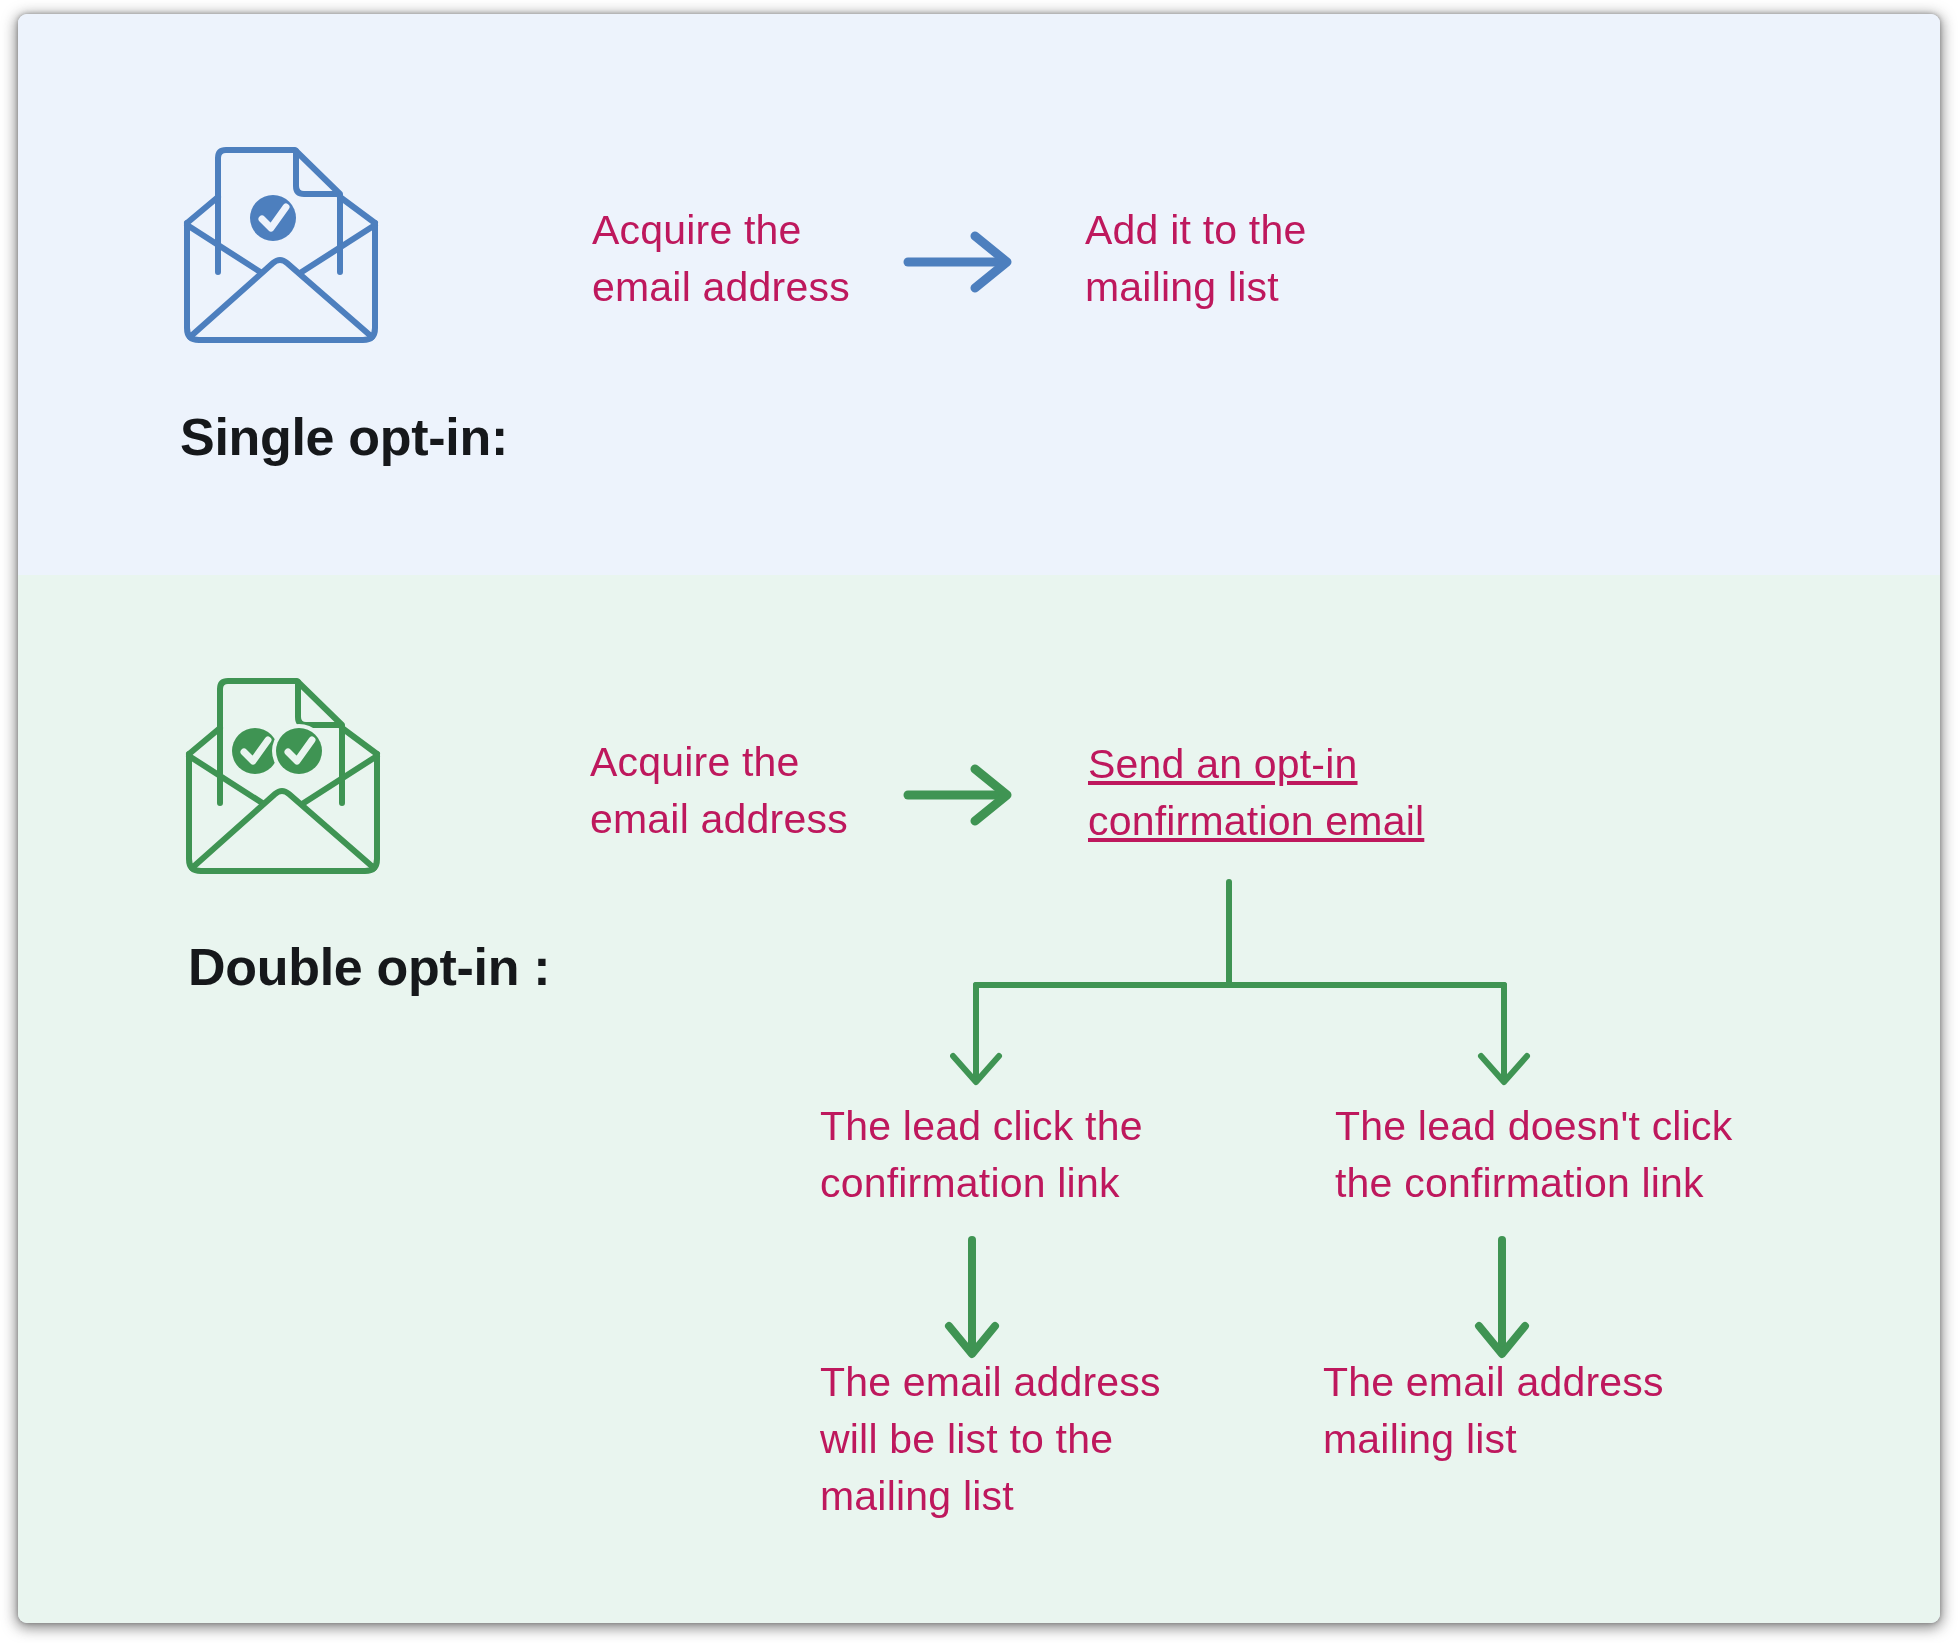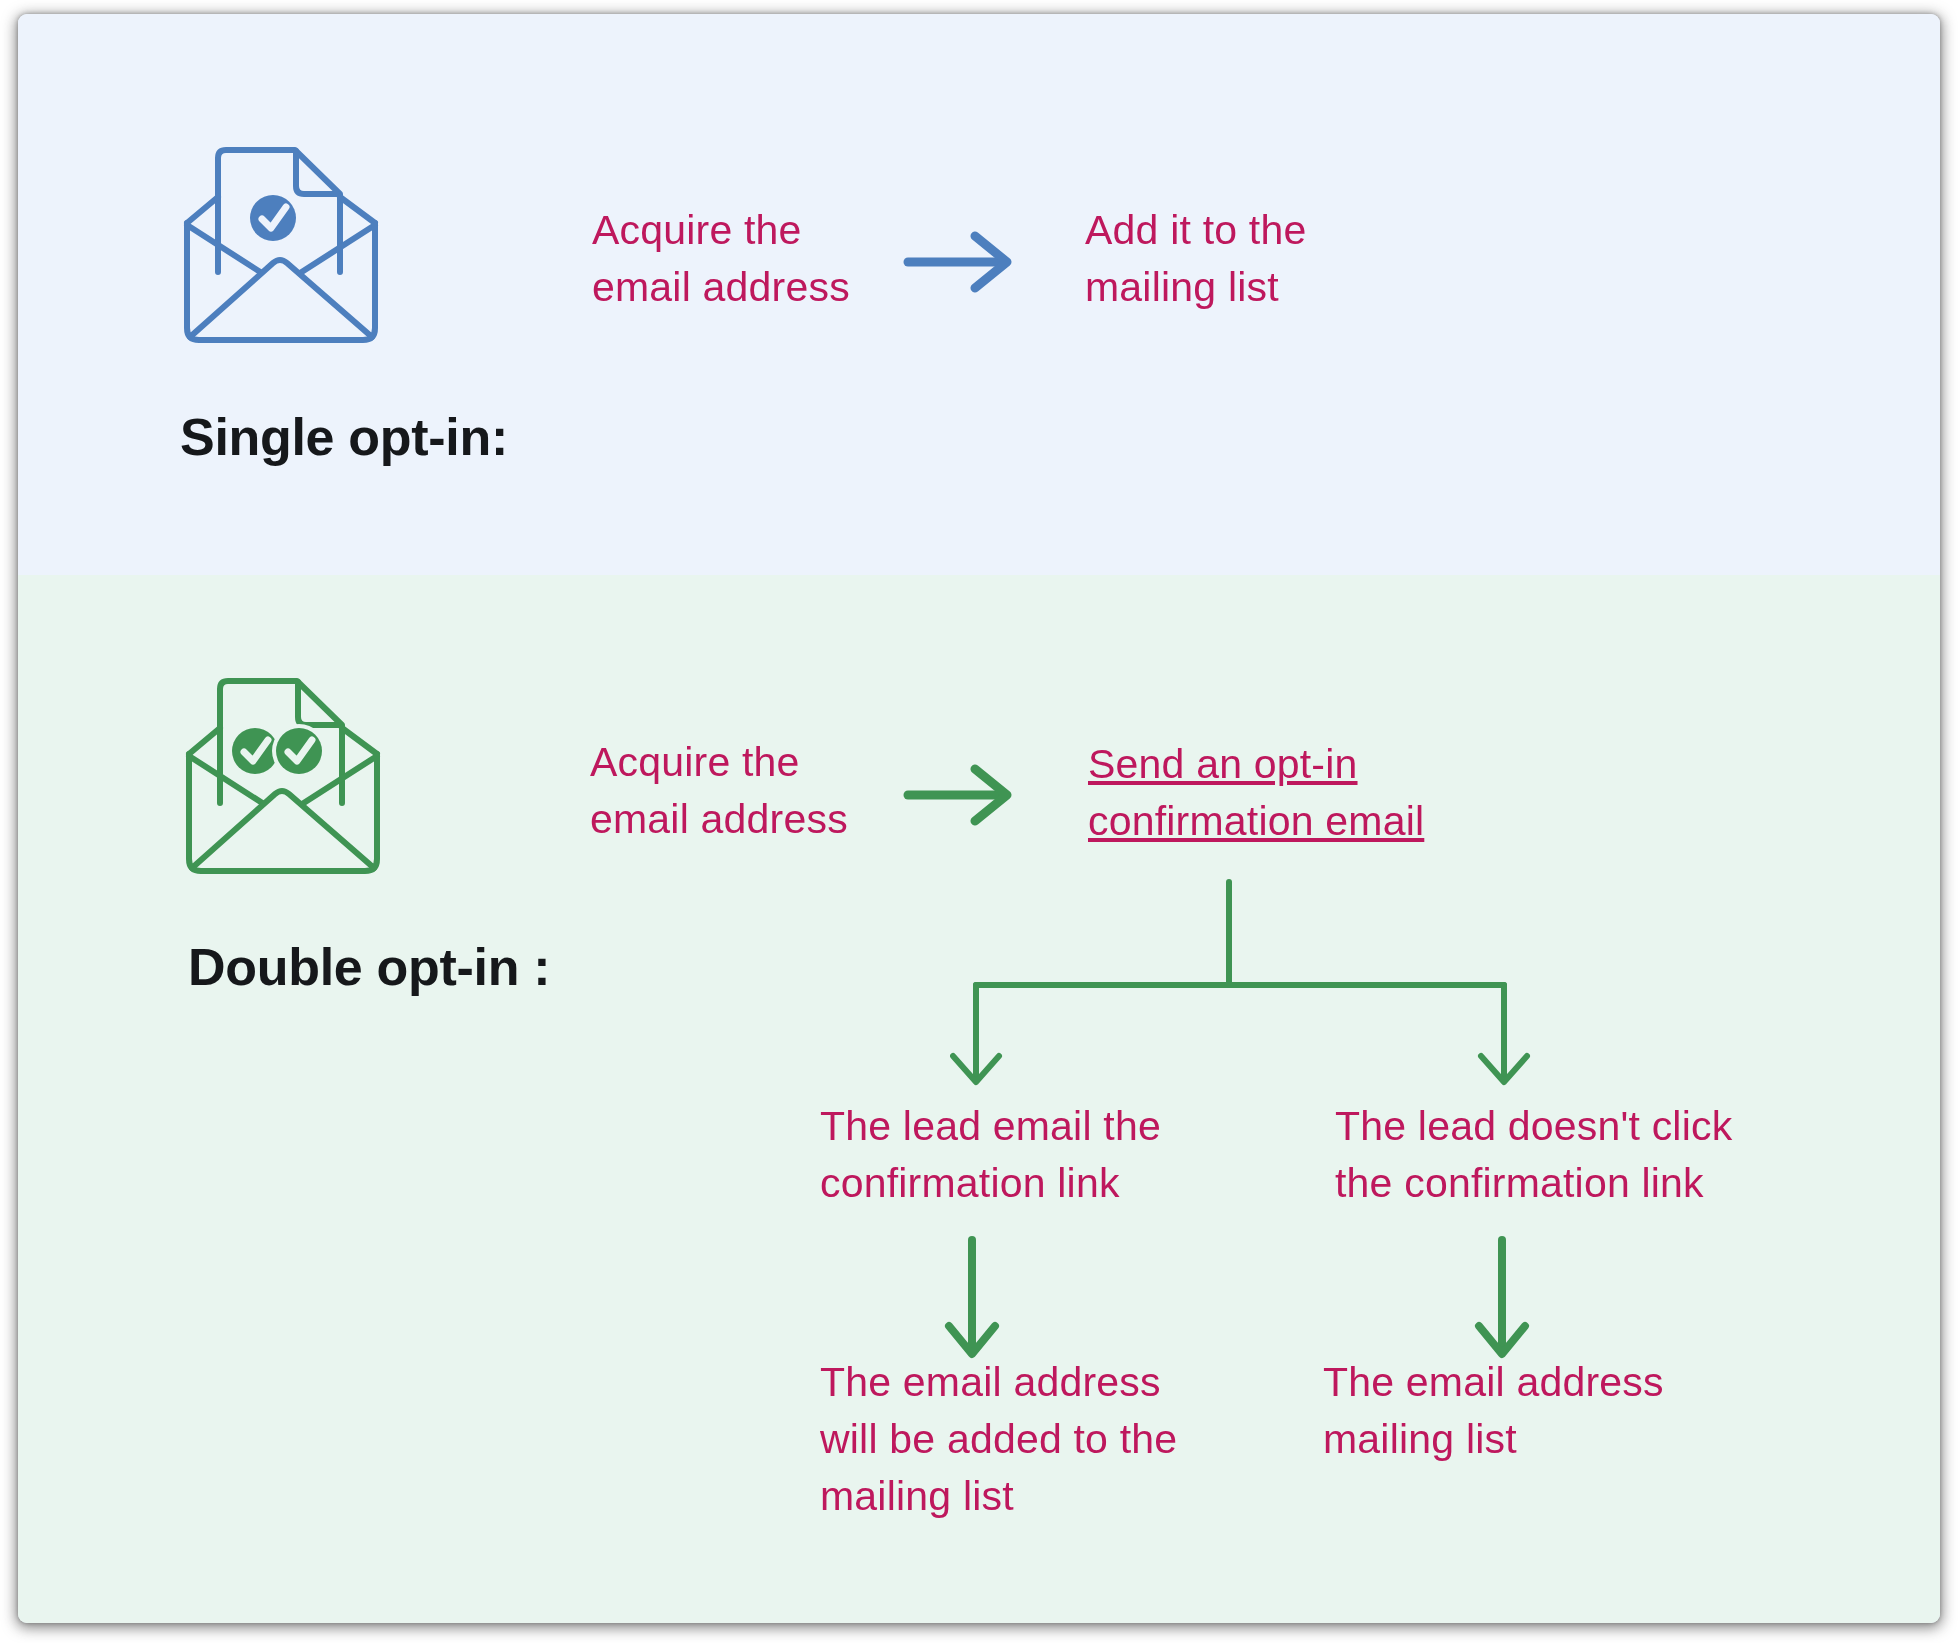--- a/index.html
+++ b/index.html
@@ -120,21 +120,21 @@
       <path d="M279,6 L279,109"></path>
       <path d="M26,109 L554,109"></path>
       <path d="M26,109 L26,202"></path>
       <path d="M554,109 L554,202"></path>
       <path d="M3,180 L26,206 L49,180"></path>
       <path d="M531,180 L554,206 L577,180"></path>
     </g>
   </svg>
 
   <div class="abs body-text" style="left:820px;top:1098px;">
-    <span>The lead email the</span>
+    <span>The lead click the</span>
     <span>confirmation link</span>
   </div>
 
   <div class="abs body-text" style="left:1335px;top:1098px;">
     <span>The lead doesn't click</span>
     <span>the confirmation link</span>
   </div>
 
   <svg class="abs" style="left:942px;top:1236px;" width="60" height="126" viewBox="0 0 60 126">
     <g stroke="#3f9453" stroke-width="8" fill="none" stroke-linecap="round" stroke-linejoin="round">
@@ -145,21 +145,21 @@
 
   <svg class="abs" style="left:1472px;top:1236px;" width="60" height="126" viewBox="0 0 60 126">
     <g stroke="#3f9453" stroke-width="8" fill="none" stroke-linecap="round" stroke-linejoin="round">
       <path d="M30,4 L30,116"></path>
       <path d="M7,90 L30,118 L53,90"></path>
     </g>
   </svg>
 
   <div class="abs body-text" style="left:820px;top:1354px;">
     <span>The email address</span>
-    <span>will be added to the</span>
+    <span>will be list to the</span>
     <span>mailing list</span>
   </div>
 
   <div class="abs body-text" style="left:1323px;top:1354px;">
     <span>The email address</span>
     <span>mailing list</span>
   </div>
 </div>
 
 </body></html>

